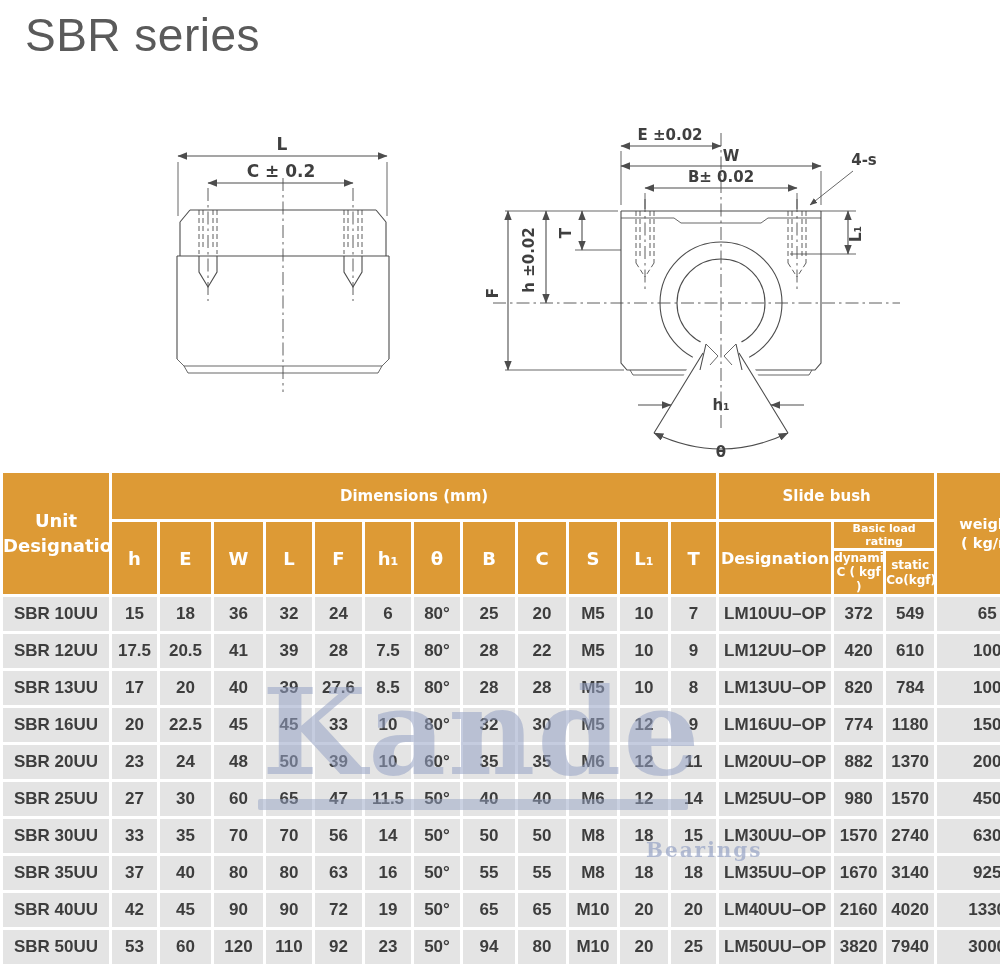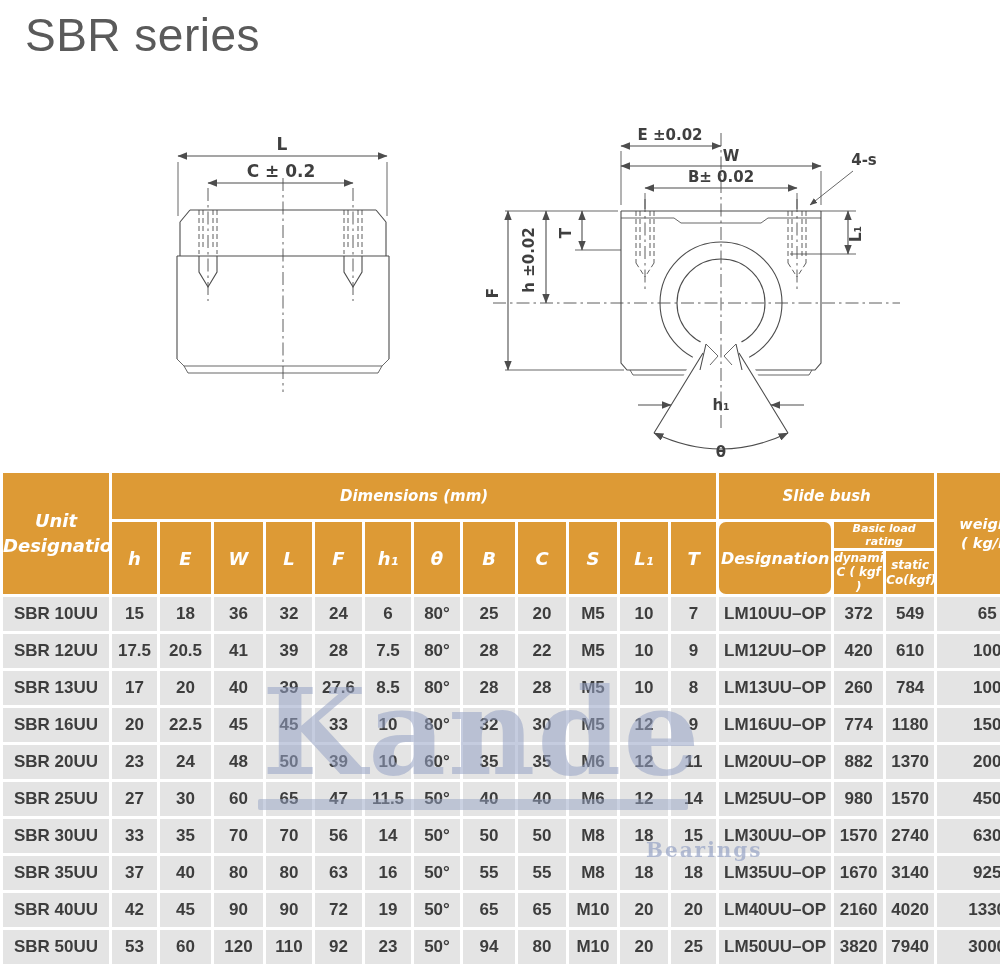--- a/index.html
+++ b/index.html
@@ -16,25 +16,25 @@
   .thin { stroke-width:0.85; }
   .dash { stroke-dasharray:5 3; stroke-width:0.9; }
   .cl   { stroke-dasharray:13 4 2.5 4; stroke-width:0.9; }
   svg text { fill:#3f3f3f; font-family:"DejaVu Sans",sans-serif; font-size:15px; font-weight:600; }
   svg text.big { font-size:17px; }
 
   table.spec { position:absolute; left:0; top:470px; width:1040px; table-layout:fixed;
                border-collapse:separate; border-spacing:3px; z-index:1; }
   .spec th, .spec td { text-align:center; vertical-align:middle; padding:0; overflow:hidden; }
   .spec thead th { background:#dd9a35; color:#ffffff; font-family:"DejaVu Sans",sans-serif;
-                   font-weight:600;font-style:italic; }
+                   font-weight:600; }
   .band    { font-size:15px; height:46px; }
   .unit-h  { font-size:18px; line-height:1.35; }
   .dim-h   { font-size:18px; }
-  .desig-h { font-size:16px;border-radius:7px; }
+  .desig-h { font-size:16px; }
   .blr-h   { font-size:11px; height:16px; }
   .ls-h    { font-size:12px; line-height:1.2; height:26px; font-weight:600; }
   .weight-h{ font-size:14.5px; text-align:left; padding-left:9px; line-height:1.3; }
   .spec tbody td { background:#e4e4e4; color:#3d3d3d; font-size:17px; font-weight:700;
                    height:34px; font-family:"Liberation Sans",sans-serif; }
 
   .wm      { position:absolute; pointer-events:none; z-index:5;
              font-family:"DejaVu Serif",serif; font-weight:bold; }
   #wmName  { left:262px; top:672px; font-size:120px; line-height:1;
              color:rgba(150,163,196,0.55); letter-spacing:2px; }
@@ -247,21 +247,21 @@
           <td>39</td>
           <td>27.6</td>
           <td>8.5</td>
           <td>80°</td>
           <td>28</td>
           <td>28</td>
           <td>M5</td>
           <td>10</td>
           <td>8</td>
           <td>LM13UU–OP</td>
-          <td>260</td>
+          <td>820</td>
           <td>784</td>
           <td>100</td>
         </tr>
         <tr>
           <td>SBR 16UU</td>
           <td>20</td>
           <td>22.5</td>
           <td>45</td>
           <td>45</td>
           <td>33</td>

